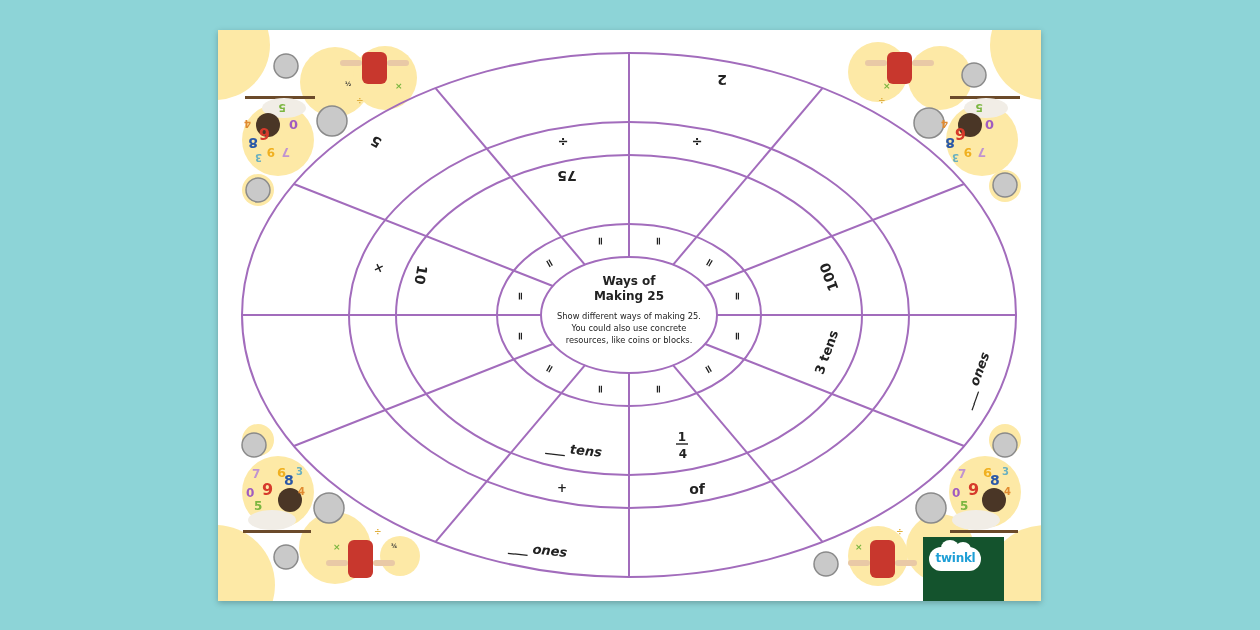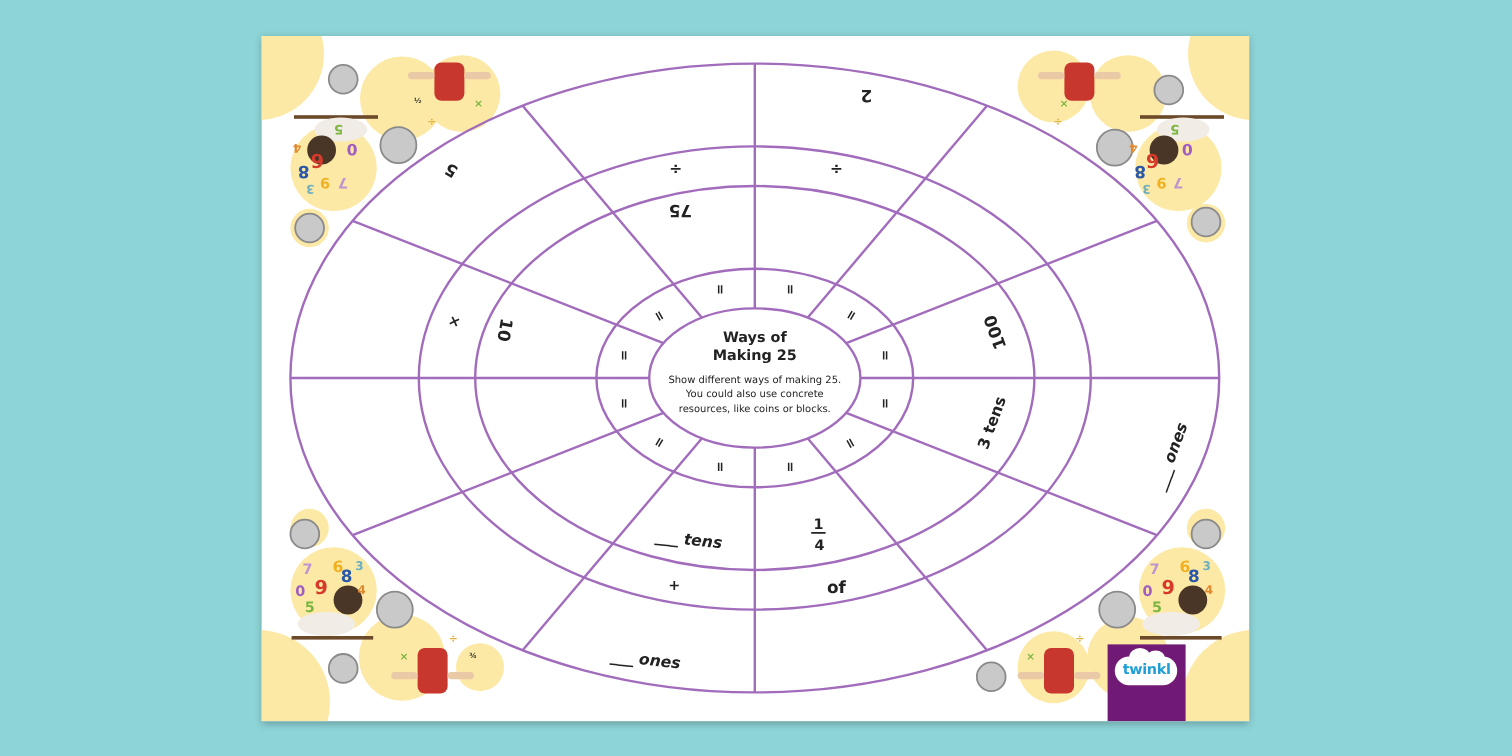--- a/index.html
+++ b/index.html
@@ -14,21 +14,22 @@
     background: #ffffff;
     box-shadow: 0 2px 6px rgba(0,0,0,0.25);
     overflow: hidden;
   }
   svg.board { position: absolute; left: 0; top: 0; }
   .lbl { font-family: "DejaVu Sans", sans-serif; fill: #222; }
   .center-title { font-family: "DejaVu Sans", sans-serif; font-weight: bold; font-size: 12px; fill: #222; }
   .center-desc { font-family: "DejaVu Sans", sans-serif; font-size: 8.3px; fill: #222; }
   .logo {
     position: absolute; left: 705px; top: 507px; width: 65px; height: 64px;
-    background: #701a75;
+    background: #14532d;
+    padding-left: 16px;
   }
   .logo .cloud {
     position: absolute; left: 6px; top: 10px; width: 52px; height: 24px;
     background: #fff; border-radius: 14px;
   }
   .logo .cloud::before {
     content: ""; position: absolute; left: 12px; top: -7px; width: 18px; height: 16px; background:#fff; border-radius: 50%;
   }
   .logo .cloud::after {
     content: ""; position: absolute; left: 26px; top: -5px; width: 16px; height: 14px; background:#fff; border-radius: 50%;

